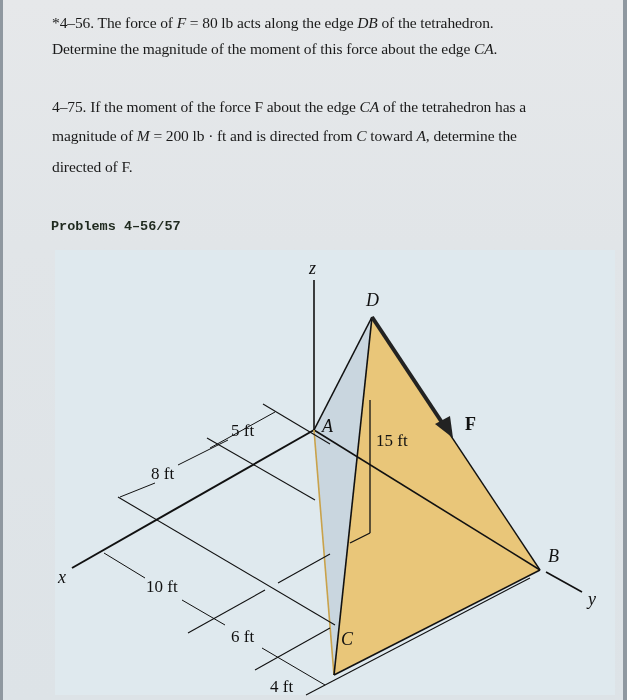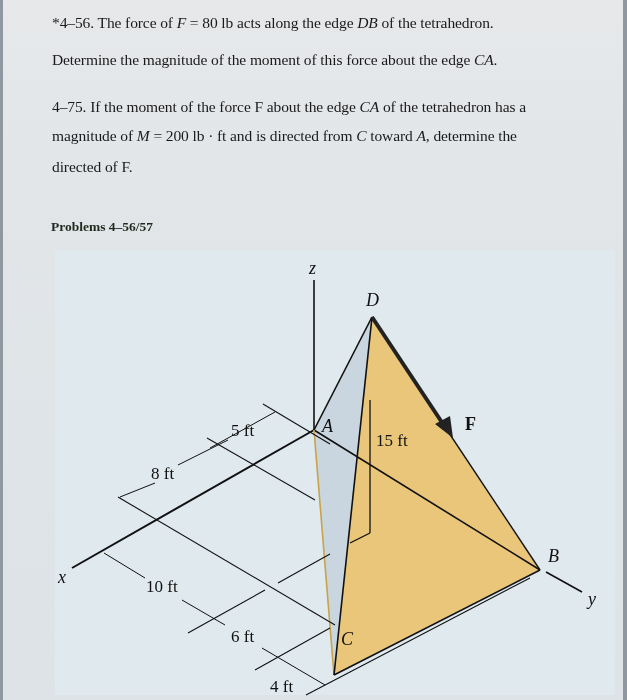--- a/index.html
+++ b/index.html
@@ -18,39 +18,39 @@
     background: #dfe9ee;
   }
   .text {
     position: absolute; color: #1a1a1a; font-size: 15.5px; white-space: nowrap;
     letter-spacing: -0.1px;
     text-align: center;
   }
   .text i { font-style: italic; }
   .label-sans {
     position: absolute; left: 51px; top: 219px;
-    font-family: Liberation Serif, serif; font-weight: bold; font-size: 13.5px;
+    font-family: Liberation Mono, monospace; font-weight: bold; font-size: 13.5px;
     color: #1f2a1f; white-space: nowrap;
   }
   svg { position: absolute; left: 0; top: 0; }
   .dim { font-family: "Liberation Serif", serif; font-size: 17px; fill: #111; }
   .pt { font-family: "Liberation Serif", serif; font-style: italic; font-size: 18px; fill: #111; }
   .bold { font-family: "Liberation Serif", serif; font-weight: bold; font-size: 18px; fill: #111; }
 </style>
 </head>
 <body>
 
 <div class="page">
   <div class="figure-bg"></div>
 </div>
 
 <div class="text" style="left:52px; top:14px;">
   <span>*4–56.</span><span> The force of </span><i>F</i><span> = 80 lb acts along the edge </span><i>DB</i><span> of the tetrahedron.</span>
 </div>
-<div class="text" style="left:52px; top:51px;">
+<div class="text" style="left:52px; top:40px;">
   <span>Determine the magnitude of the moment of this force about the edge </span><i>CA</i><span>.</span>
 </div>
 
 <div class="text" style="left:52px; top:98px;">
   <span>4–75.</span><span> If the moment of the force F about the edge </span><i>CA</i><span> of the tetrahedron has a</span>
 </div>
 <div class="text" style="left:52px; top:127px;">
   <span>magnitude of </span><i>M</i><span> = 200 lb · ft and is directed from </span><i>C</i><span> toward </span><i>A</i><span>, determine the</span>
 </div>
 <div class="text" style="left:52px; top:158px;">

